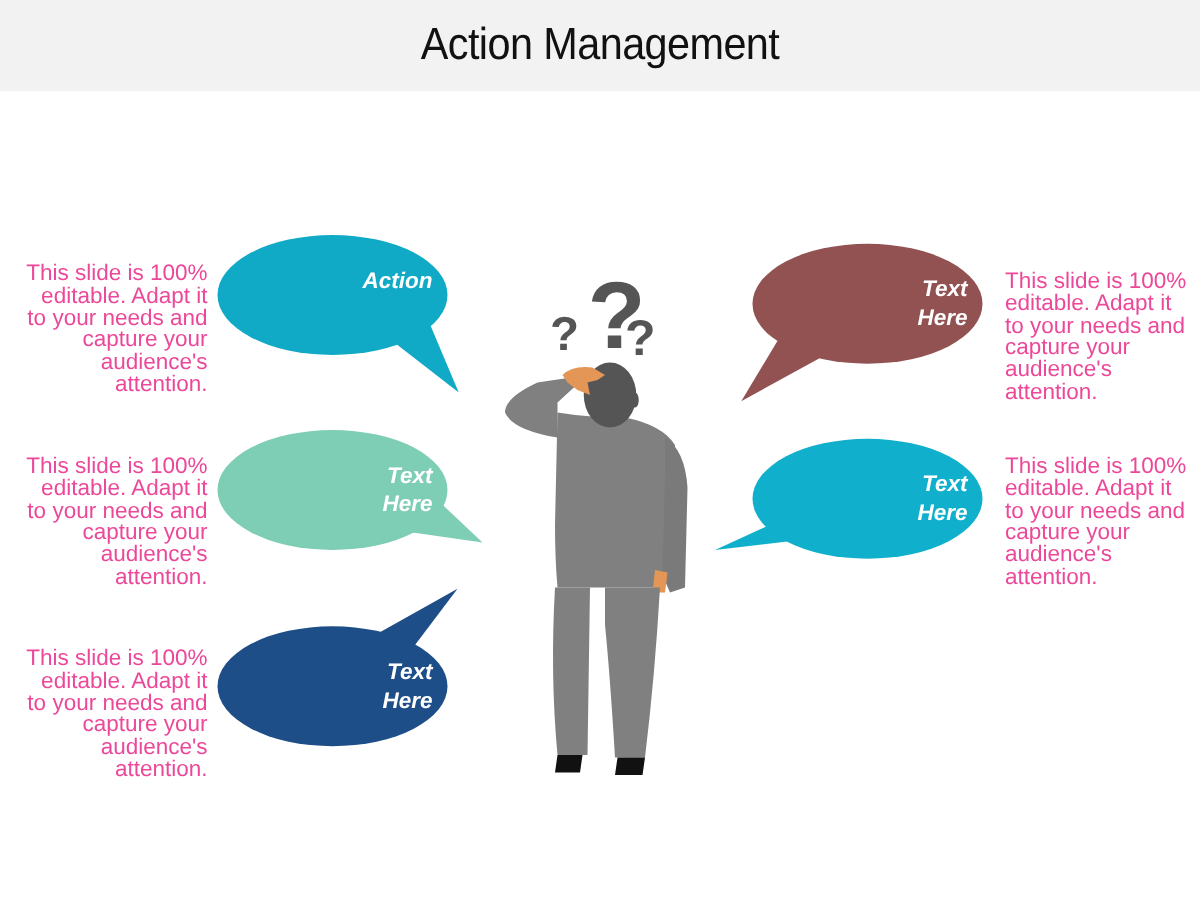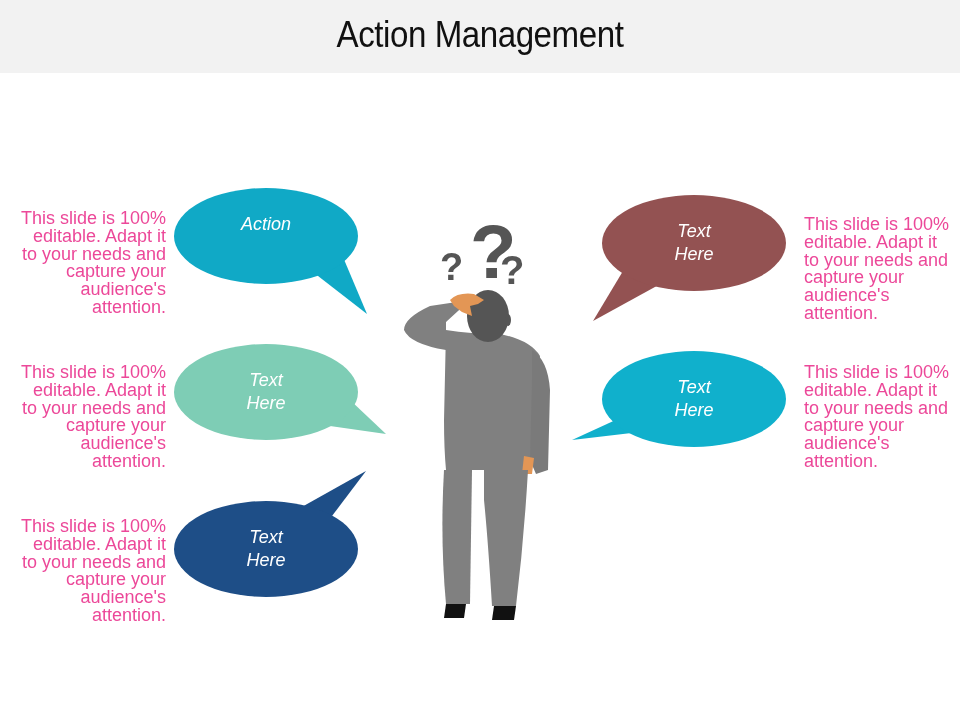--- a/index.html
+++ b/index.html
@@ -3,21 +3,21 @@
 <meta charset="utf-8">
 <style>
   html, body { margin:0; padding:0; }
   body { width:960px; height:720px; position:relative; background:#ffffff; overflow:hidden; font-family:"Liberation Sans", sans-serif; }
   .header { position:absolute; left:0; top:0; width:960px; height:73px; background:#f2f2f2; }
   .title { position:absolute; left:0; top:14px; width:960px; text-align:center; font-size:36px; color:#111111; letter-spacing:-0.5px; transform:scaleX(0.92); }
   .desc { position:absolute; width:150px; font-size:18px; line-height:17.8px; color:#ec4899; }
   .desc.left { text-align:right; }
   .desc.right { text-align:left; }
   svg.art { position:absolute; left:0; top:0; }
-  .blabel { position:absolute; color:#ffffff; font-weight:normal; font-style:italic; font-size:18px; line-height:23px; text-align:center; }
+  .blabel { position:absolute; color:#ffffff; font-weight:bold; font-style:italic; font-size:18px; line-height:23px; text-align:right; }
 </style>
 </head>
 <body>
 
 <div class="header"></div>
 <div class="title">Action Management</div>
 
 <svg class="art" width="960" height="720" viewBox="0 0 960 720">
 
   <g>

